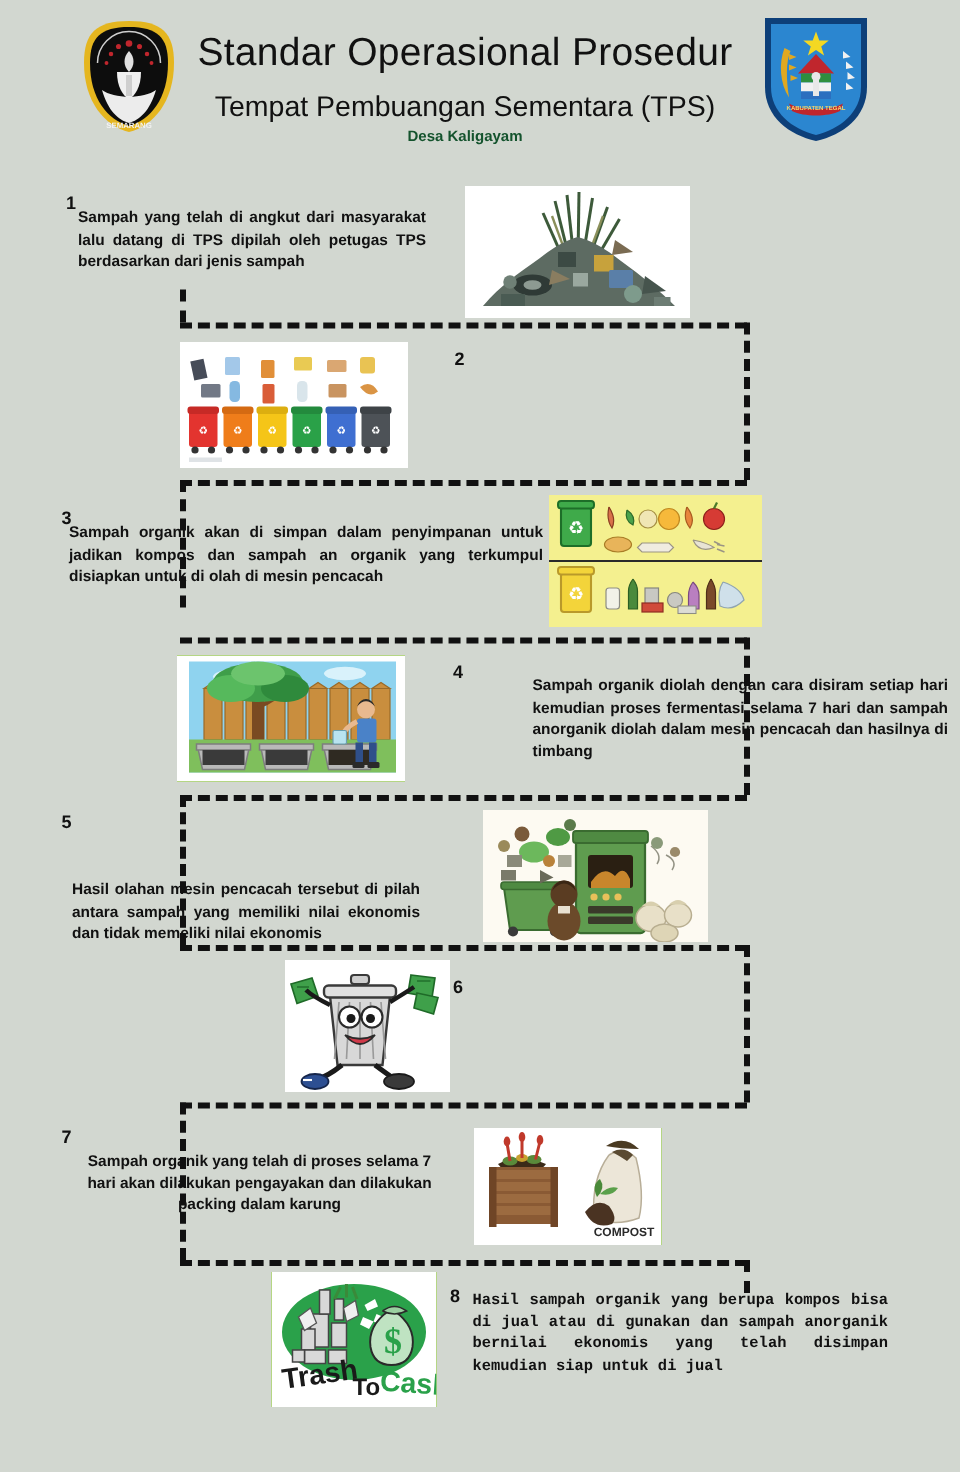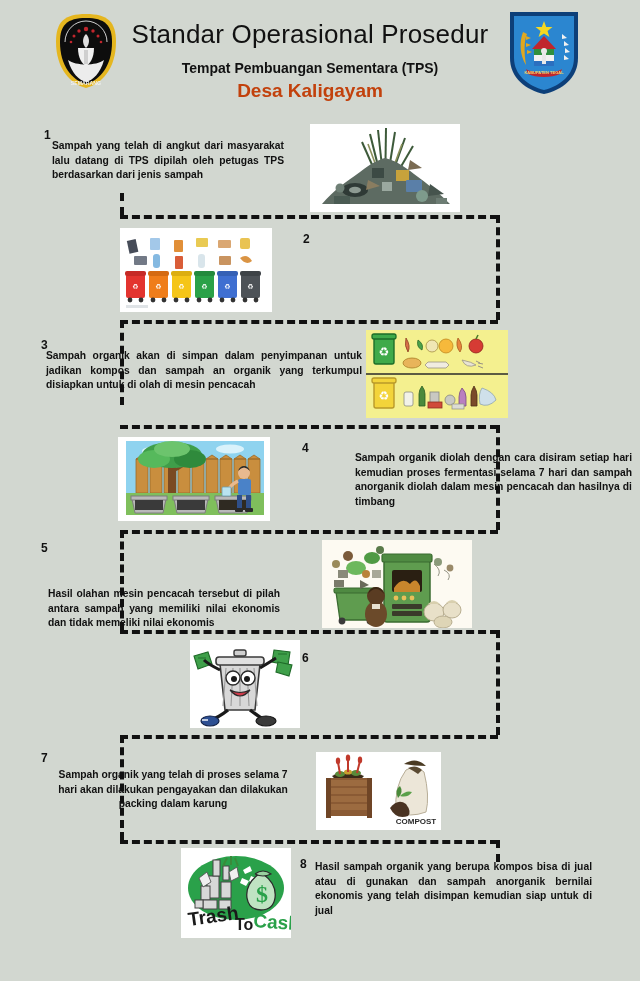--- a/index.html
+++ b/index.html
@@ -11,22 +11,22 @@
     position:relative;
   }
   .page{position:relative;width:640px;height:981px;}
 
   
   .header{position:absolute;left:0;top:0;width:640px;height:118px;}
   .logo-undip{position:absolute;left:48px;top:12px;width:76px;height:78px;}
   .logo-tegal{position:absolute;left:504px;top:8px;width:80px;height:88px;}
   .title-block{position:absolute;left:110px;top:20px;width:400px;text-align:center;}
   .title-main{font-size:26px;font-weight:normal;color:#111;letter-spacing:.2px;line-height:1.15;}
-  .title-sub{font-size:14px;font-weight:bold;color:#111;margin-top:9px;line-height:1.35;}
-  .title-sub2{font-size:19px;font-weight:bold;color:#c2410c;line-height:1.35;}
+  .title-sub{font-size:19px;font-weight:normal;color:#111;margin-top:9px;line-height:1.35;}
+  .title-sub2{font-size:10px;font-weight:bold;color:#14532d;line-height:1.35;}
 
   
   .stepnum{position:absolute;font-size:12px;font-weight:bold;color:#111;}
   .steptxt{position:absolute;font-size:10.3px;font-weight:bold;color:#111;
            line-height:1.42;text-align:justify;}
   .steptxt.nojust{text-align:center;}
 
   
   .imgbox{position:absolute;background:#84cc16;overflow:hidden;}
 
@@ -514,15 +514,15 @@
         <path d="M82 26 q14 10 12 24 q-2 12 -14 12 q-12 0 -14 -12 q-2 -14 12 -24" fill="#bfe3c2" stroke="#2a2a2a" stroke-width="1.3"></path>
         <path d="M74 26 q8 -6 16 0 q-8 4 -16 0" fill="#9ad0a0" stroke="#2a2a2a" stroke-width="1.1"></path>
         <text x="81" y="54" font-size="24" font-weight="bold" fill="#2aa14a" text-anchor="middle" font-family="Liberation Serif, serif">$</text>
       </g>
       <text x="8" y="78" font-size="19" font-weight="bold" fill="#1a1a1a" font-family="Liberation Sans, sans-serif" transform="rotate(-8 8 78)">Trash</text>
       <text x="54" y="82" font-size="16" font-weight="bold" fill="#1a1a1a" font-family="Liberation Sans, sans-serif">To</text>
       <text x="72" y="79" font-size="19" font-weight="bold" fill="#2aa14a" font-family="Liberation Sans, sans-serif" transform="rotate(4 72 79)">Cash</text>
     </svg>
   </div>
   <div class="stepnum" style="left:300px;top:857px;">8</div>
-  <div class="steptxt" style="left:315px;top:860px;width:277px;">Hasil sampah organik yang berupa kompos bisa di jual atau di gunakan dan sampah anorganik bernilai ekonomis yang telah disimpan kemudian siap untuk di jual</div>
+  <div class="steptxt" style="left:315px;top:860px;width:277px;font-family:Liberation Mono, monospace;">Hasil sampah organik yang berupa kompos bisa di jual atau di gunakan dan sampah anorganik bernilai ekonomis yang telah disimpan kemudian siap untuk di jual</div>
 
 </div>
 
 </body></html>

